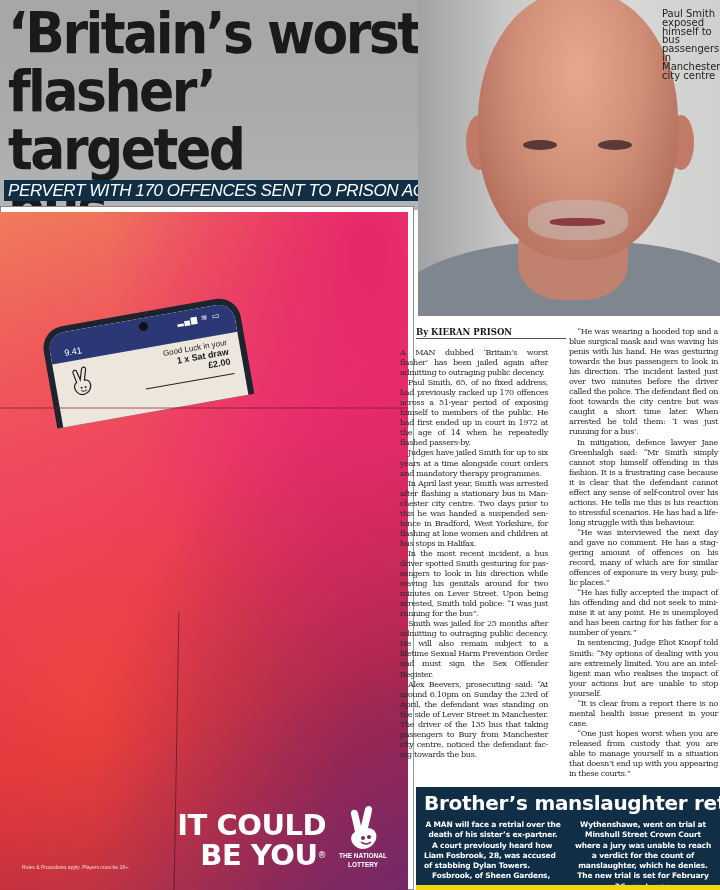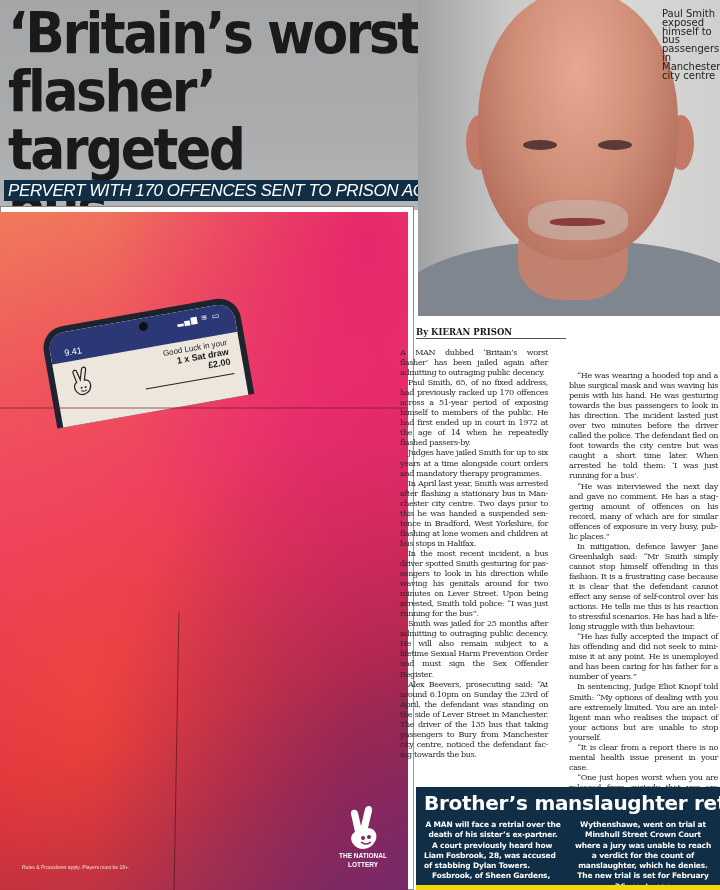--- a/index.html
+++ b/index.html
@@ -102,21 +102,21 @@
     font-family: "DejaVu Serif", serif; font-weight: bold; font-size: 8.5px; color: #1a1a1a;
     border-bottom: 1px solid #555; padding-bottom: 1px;
   }
   .col {
     position: absolute; font-family: "DejaVu Serif", serif; font-size: 8.05px; line-height: 10.05px;
     color: #2a2a2a; text-align: justify; hyphens: manual; letter-spacing: -0.35px;
   }
   .col p { text-indent: 8px; }
   .col p.first { text-indent: 0; }
   .col1 { left: 400px; top: 348px; width: 148px; }
-  .col2 { left: 569px; top: 327px; width: 149px; margin-top: 44px; }
+  .col2 { left: 569px; top: 327px; width: 149px; }
   .left-rule { position: absolute; left: 413px; top: 318px; width: 1px; height: 572px; background: #9a9a9a; }
 
   
   .boxout {
     position: absolute; left: 416px; top: 787px; width: 304px; height: 98px;
     background: #102f47; color: #ffffff; padding: 4px 8px 0 8px;
   }
   .boxout-title {
     font-family: "DejaVu Sans", sans-serif; font-weight: bold; font-size: 20px; line-height: 24px;
     letter-spacing: -0.3px; white-space: nowrap;
@@ -157,20 +157,24 @@
       <div class="ticket">
         <div class="l1">Good Luck in your</div>
         <div class="l2">1 x Sat draw</div>
         <div class="l3">£2.00</div>
       </div>
       <div class="ticket-rule"></div>
     </div>
   </div>
   <div class="pocket-line"></div>
   <div class="seam"></div>
+  <div class="slogan">
+    <div>IT COULD</div>
+    <div><span>BE YOU</span><sup>®</sup></div>
+  </div>
   <div class="nl-logo">
     <svg width="34" height="46" viewBox="0 0 34 46">
       <path d="M12 44 C4 40 3 31 9 28 L5 10 C4 5 11 4 12 9 L15 22 L19 5 C21 0 27 2 26 7 L22 24 C30 24 33 33 28 39 C24 45 17 46 12 44 Z" fill="#ffffff"></path>
       <circle cx="17" cy="34" r="2" fill="#7a2a5a"></circle>
         <circle cx="23" cy="33" r="2" fill="#7a2a5a"></circle>
       <path d="M15 38 Q20 42 25 38" fill="none" stroke="#7a2a5a" stroke-width="1.4"></path>
     </svg>
     <div class="brand">THE NATIONAL</div>
     <div class="brand">LOTTERY</div>
   </div>
@@ -196,22 +200,22 @@
   <p class="first">A MAN dubbed ‘Britain’s worst flasher’ has been jailed again after admitting to outraging public decency.</p>
   <p>Paul Smith, 65, of no fixed address, had previously racked up 170 offences across a 51-year period of exposing himself to members of the public. He had first ended up in court in 1972 at the age of 14 when he repeatedly flashed passers-by.</p>
   <p>Judges have jailed Smith for up to six years at a time alongside court orders and mandatory therapy programmes.</p>
   <p>In April last year, Smith was arrested after flashing a stationary bus in Man-chester city centre. Two days prior to this he was handed a suspended sen-tence in Bradford, West Yorkshire, for flashing at lone women and children at bus stops in Halifax.</p>
   <p>In the most recent incident, a bus driver spotted Smith gesturing for pas-sengers to look in his direction while waving his genitals around for two minutes on Lever Street. Upon being arrested, Smith told police: “I was just running for the bus”.</p>
   <p>Smith was jailed for 25 months after admitting to outraging public decency. He will also remain subject to a lifetime Sexual Harm Prevention Order and must sign the Sex Offender Register.</p>
   <p>Alex Beevers, prosecuting said: “At around 6.10pm on Sunday the 23rd of April, the defendant was standing on the side of Lever Street in Manchester. The driver of the 135 bus that taking passengers to Bury from Manchester city centre, noticed the defendant fac-ing towards the bus.</p>
 </div>
 <div class="col col2">
   <p>“He was wearing a hooded top and a blue surgical mask and was waving his penis with his hand. He was gesturing towards the bus passengers to look in his direction. The incident lasted just over two minutes before the driver called the police. The defendant fled on foot towards the city centre but was caught a short time later. When arrested he told them: ‘I was just running for a bus’.</p>
+  <p>In mitigation, defence lawyer Jane Greenhalgh said: “Mr Smith simply cannot stop himself offending in this fashion. It is a frustrating case because it is clear that the defendant cannot effect any sense of self-control over his actions. He tells me this is his reaction to stressful scenarios. He has had a life-long struggle with this behaviour.</p>
   <p>“He was interviewed the next day and gave no comment. He has a stag-gering amount of offences on his record, many of which are for similar offences of exposure in very busy, pub-lic places.”</p>
-  <p>In mitigation, defence lawyer Jane Greenhalgh said: “Mr Smith simply cannot stop himself offending in this fashion. It is a frustrating case because it is clear that the defendant cannot effect any sense of self-control over his actions. He tells me this is his reaction to stressful scenarios. He has had a life-long struggle with this behaviour.</p>
   <p>“He has fully accepted the impact of his offending and did not seek to mini-mise it at any point. He is unemployed and has been caring for his father for a number of years.”</p>
   <p>In sentencing, Judge Eliot Knopf told Smith: “My options of dealing with you are extremely limited. You are an intel-ligent man who realises the impact of your actions but are unable to stop yourself.</p>
   <p>“It is clear from a report there is no mental health issue present in your case.</p>
   <p>“One just hopes worst when you are released from custody that you are able to manage yourself in a situation that doesn’t end up with you appearing in these courts.”</p>
 </div>
 
 <div class="boxout">
   <div class="boxout-title">Brother’s manslaughter retrial</div>
   <div class="boxout-cols">
     <div class="boxout-col">

